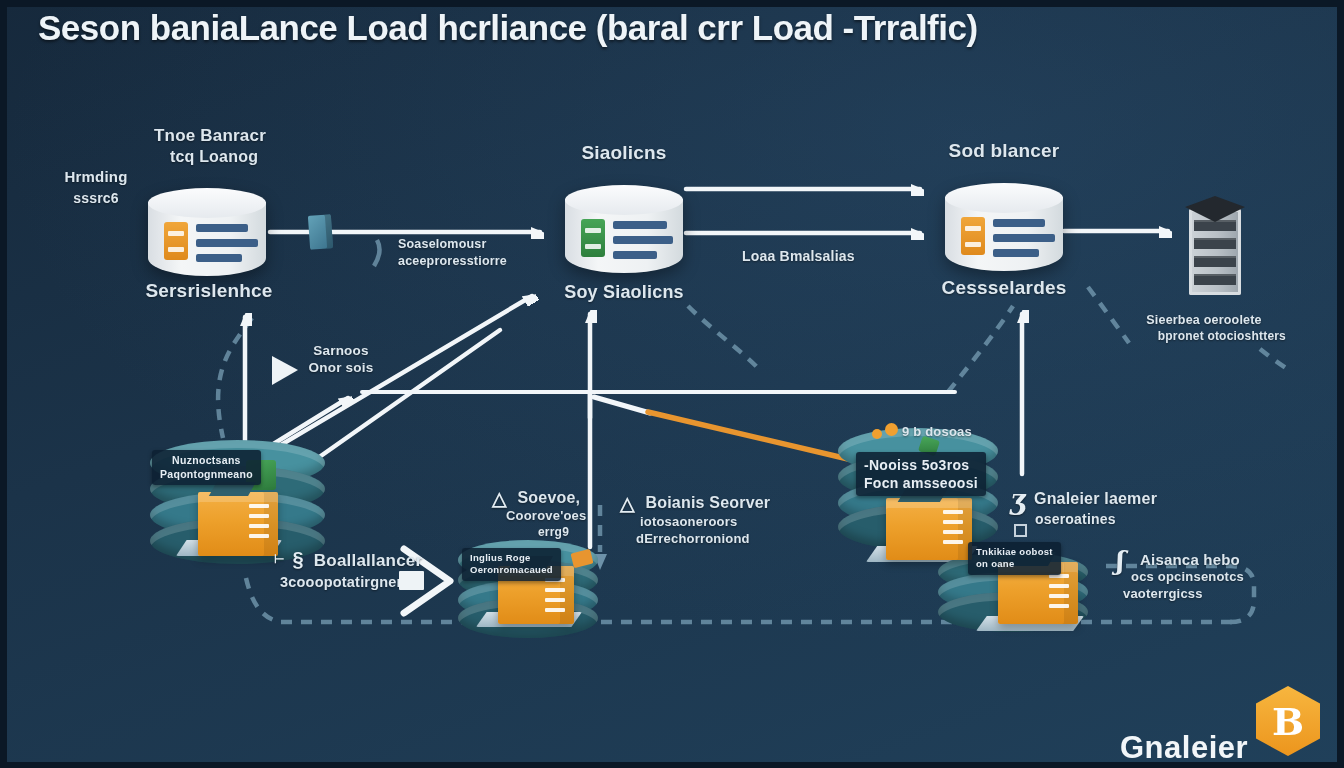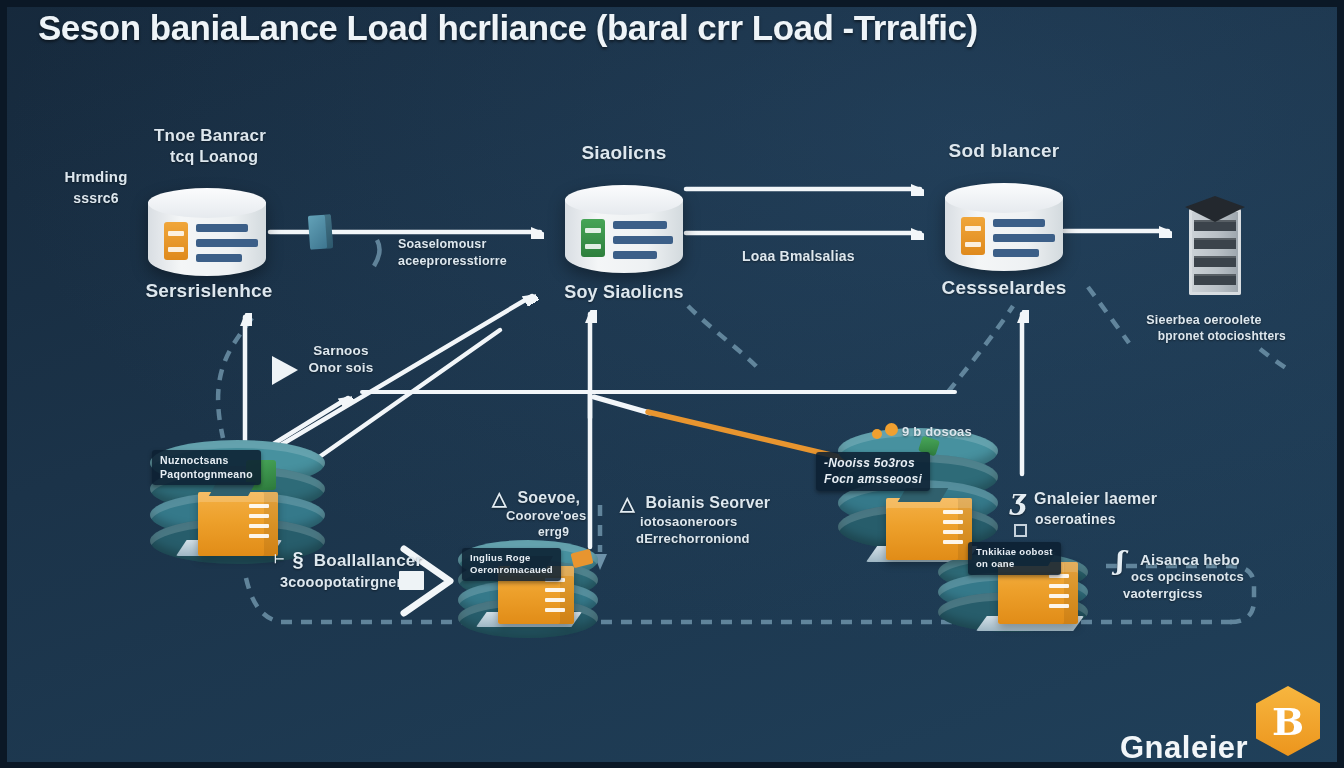--- a/index.html
+++ b/index.html
@@ -218,21 +218,21 @@
   <div class="lbl center" style="left:295px;top:343px;width:92px;font-size:13.5px;">Sarnoos</div>
   <div class="lbl center" style="left:290px;top:360px;width:102px;font-size:13.5px;">Onor sois</div>
 
   <div class="stack" style="left:150px;top:440px;width:175px;height:126px;">
     <div class="disk d1" style="top:0;height:46px;"></div>
     <div class="disk d2" style="top:26px;height:46px;"></div>
     <div class="disk d3" style="top:52px;height:46px;"></div>
     <div class="disk d4" style="top:78px;height:46px;"></div>
   </div>
   <div class="greenchip" style="left:246px;top:460px;width:30px;height:30px;"></div>
-  <div class="badge" style="left:152px;top:450px;">
+  <div class="badge" style="left:152px;top:450px;text-align:center;">
     <div>Nuznoctsans</div>
       <div>Paqontognmeano</div>
   </div>
   <div class="platform" style="left:176px;top:540px;width:106px;height:16px;"></div>
   <div class="cube" style="left:198px;top:492px;width:80px;height:64px;">
     <div class="flap"></div>
       <div class="marks">
         <i></i>
         <i></i>
         <i></i>
@@ -287,21 +287,21 @@
   <div class="stack" style="left:838px;top:428px;width:160px;height:122px;">
     <div class="disk d1" style="top:0;height:46px;"></div>
     <div class="disk d2" style="top:26px;height:46px;"></div>
     <div class="disk d3" style="top:52px;height:46px;"></div>
     <div class="disk d4" style="top:76px;height:46px;"></div>
   </div>
   <div class="dot" style="left:872px;top:429px;width:10px;height:10px;"></div>
   <div class="dot" style="left:885px;top:423px;width:13px;height:13px;"></div>
   <div class="lbl" style="left:902px;top:424px;font-size:13px;">9 b dosoas</div>
   <div class="greenchip" style="left:920px;top:438px;width:18px;height:16px;transform:rotate(18deg);"></div>
-  <div class="badge" style="left:816px;top:452px;font-size:12px;font-style:italic;">
+  <div class="badge" style="left:856px;top:452px;font-size:14px;">
     <div>-Nooiss 5o3ros</div>
       <div>Focn amsseoosi</div>
   </div>
   <div class="platform" style="left:866px;top:546px;width:112px;height:16px;"></div>
   <div class="cube" style="left:886px;top:498px;width:86px;height:62px;">
     <div class="flap"></div>
       <div class="marks">
         <i></i>
         <i></i>
         <i></i>

